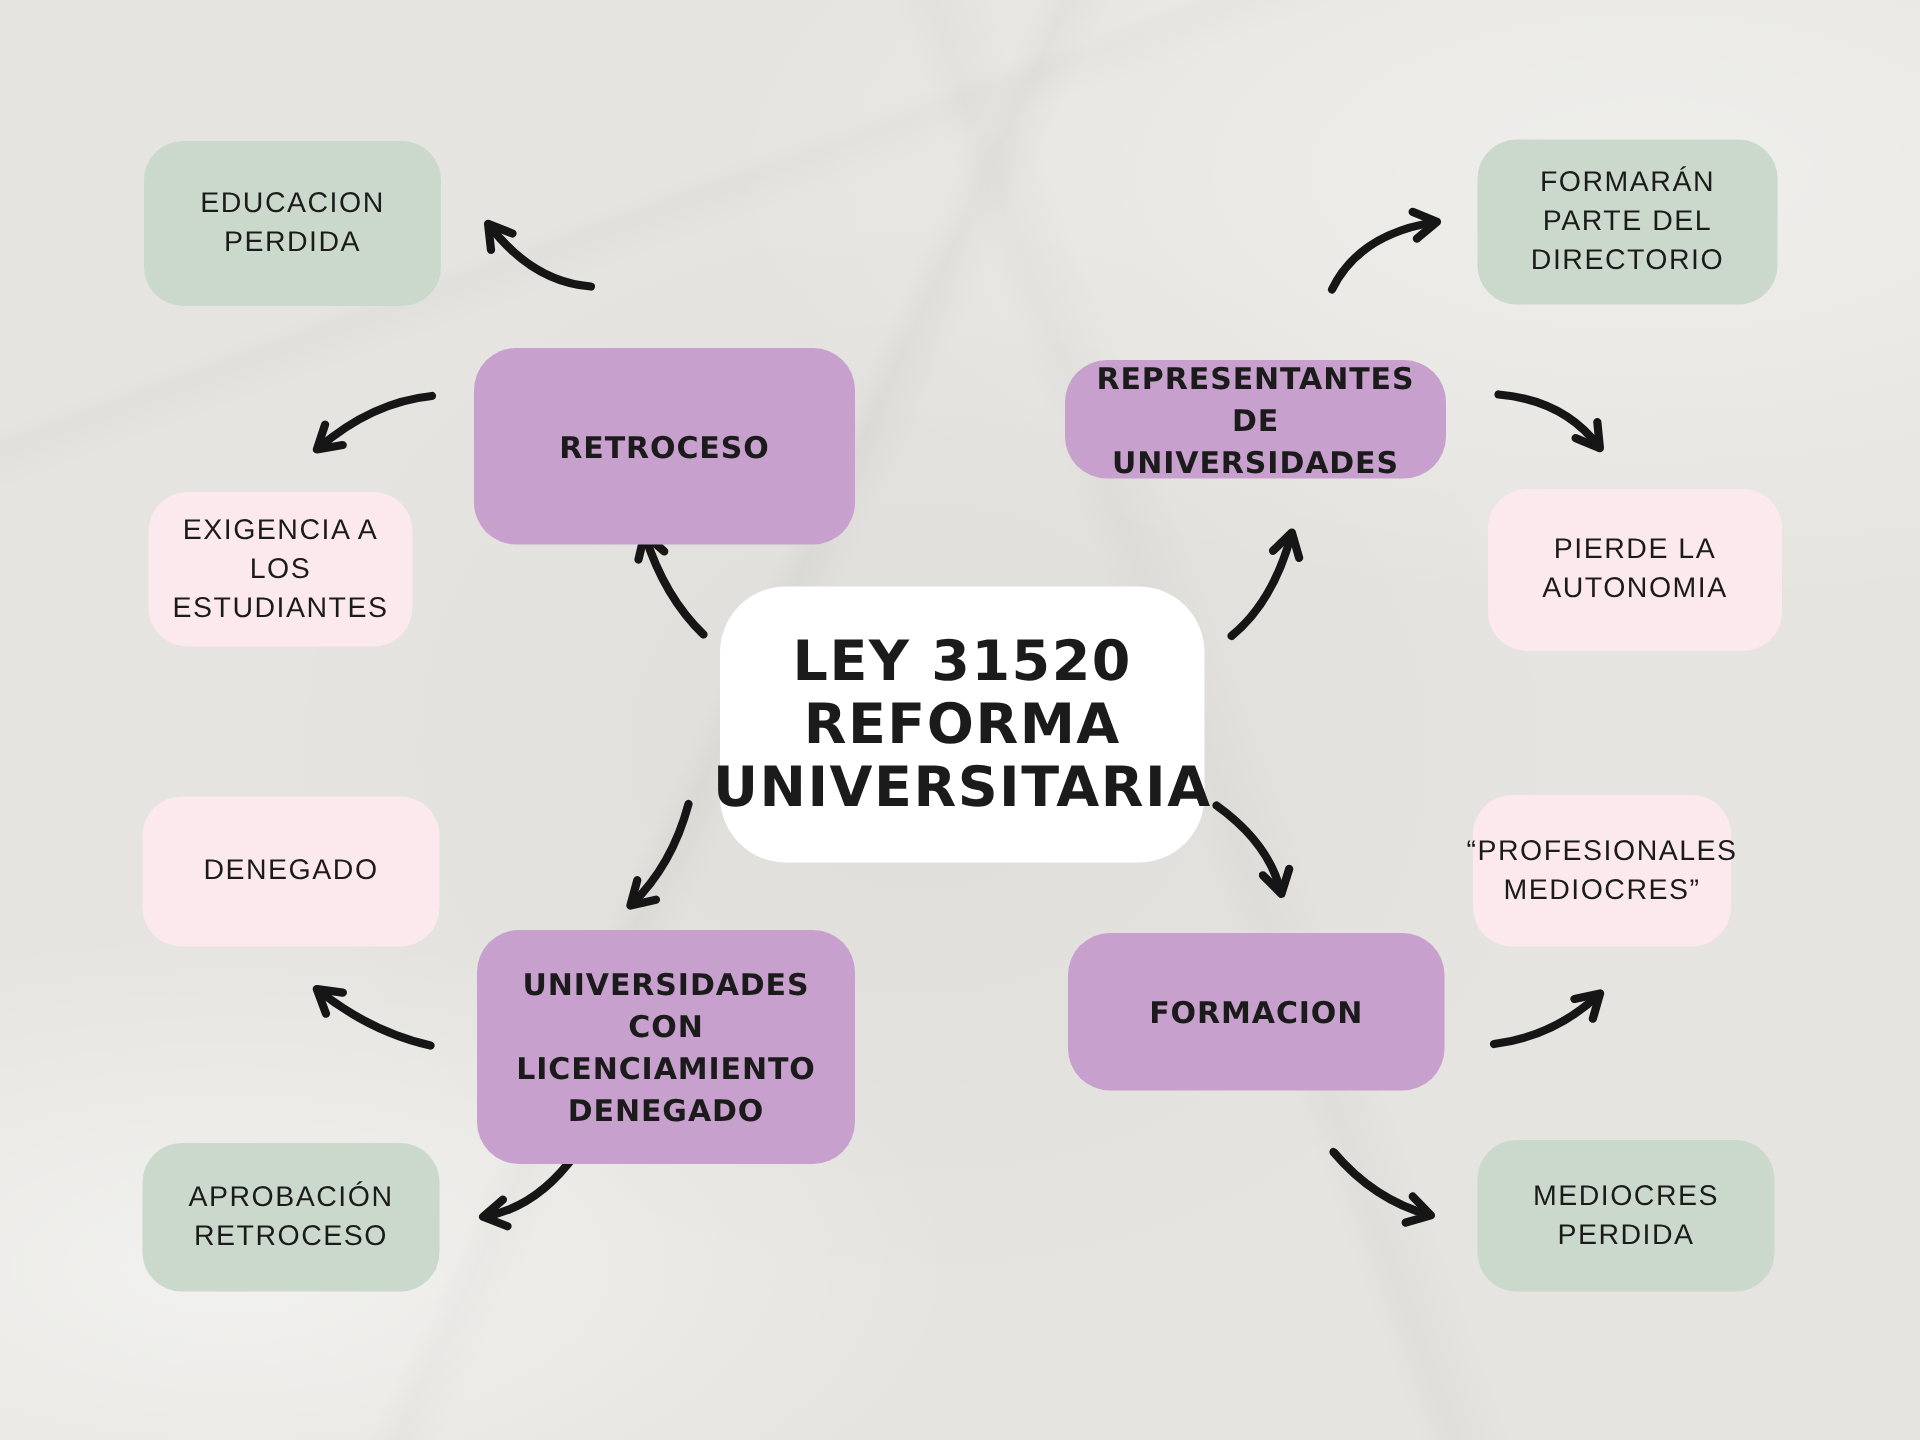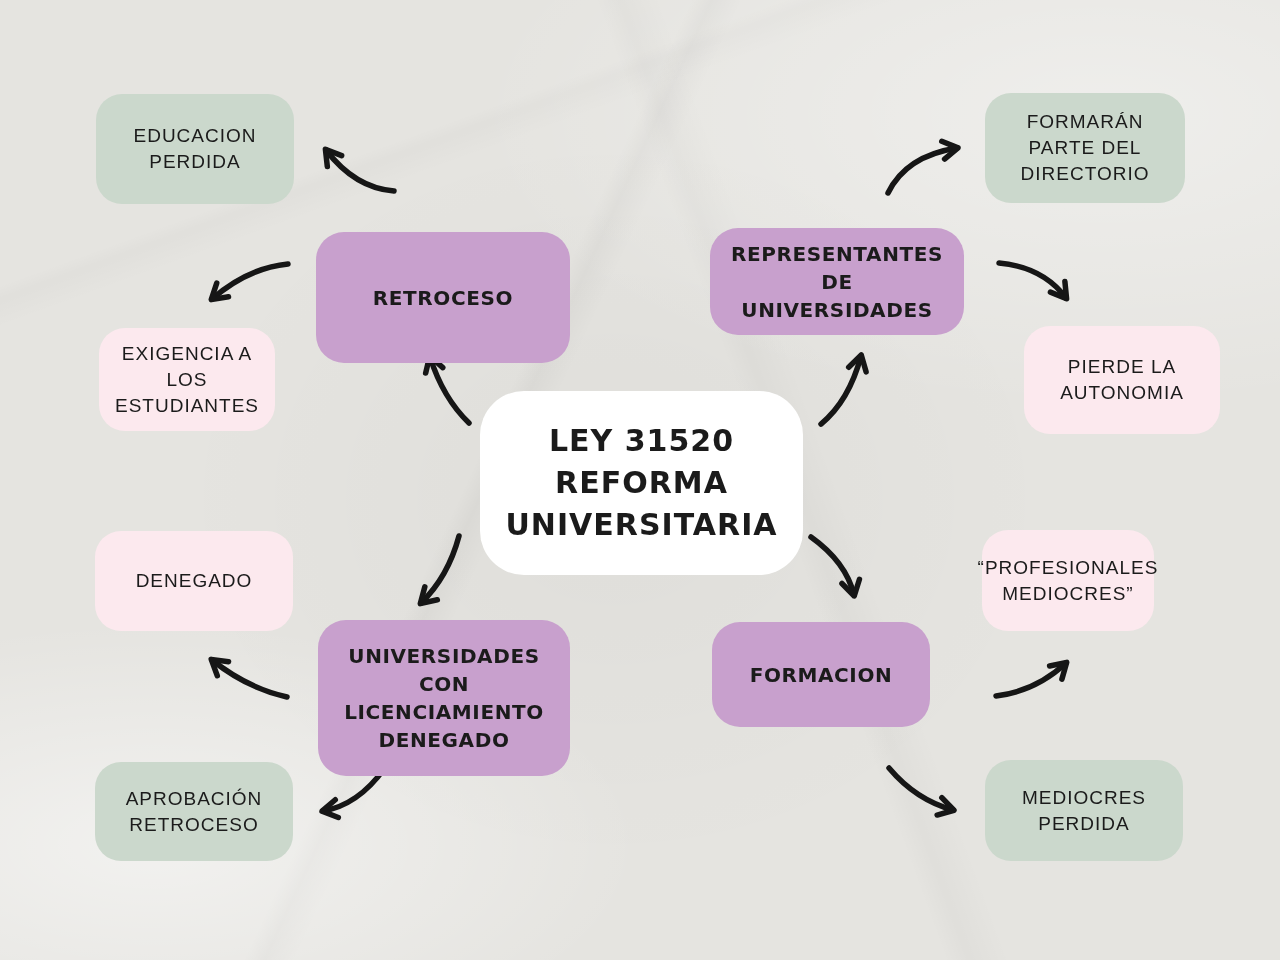--- a/index.html
+++ b/index.html
@@ -27,45 +27,45 @@
 
   .node {
     position: absolute; display: flex; align-items: center; justify-content: center;
     text-align: center; box-sizing: border-box; padding: 8px 12px;
   }
   .node .label { white-space: pre-line; color: var(--text, #1b1b1b); }
 
   .center-node { background: var(--center-fill, #ffffff); border-radius: 44px; }
   .center-node .label {
     font-family: "DejaVu Sans", sans-serif; font-weight: bold;
-    font-size: 30px; line-height: 42px; letter-spacing: 1px;
+    font-size: 37px; line-height: 42px; letter-spacing: 1px;
   }
   .branch-node { background: var(--branch-fill, #c8a0cd); border-radius: 28px; }
   .branch-node .label {
     font-family: "DejaVu Sans", sans-serif; font-weight: bold;
     font-size: 20px; line-height: 28px; letter-spacing: 0.6px;
   }
   .leaf-node { border-radius: 26px; }
   .leaf-node .label {
     font-family: "Liberation Sans", sans-serif; font-weight: 400;
     font-size: 19px; line-height: 26px; letter-spacing: 1px;
   }
   .leaf-green { background: var(--green-fill, #cbd8cc); }
   .leaf-pink  { background: var(--pink-fill, #fce9ee); }
 
   
   #node-center            { left: 480px; top: 391px; width: 323px; height: 184px; }
   #node-retroceso         { left: 316px; top: 232px; width: 254px; height: 131px; }
-  #node-representantes    { left: 710px; top: 228px; width: 254px; height: 107px; }
+  #node-representantes    { left: 710px; top: 240px; width: 254px; height: 79px; }
   #node-licenciamiento    { left: 318px; top: 620px; width: 252px; height: 156px; }
-  #node-formacion         { left: 712px; top: 622px; width: 218px; height: 105px; align-items: center; }
+  #node-formacion         { left: 712px; top: 622px; width: 251px; height: 105px; align-items: center; }
   #leaf-educacion         { left:  96px; top:  94px; width: 198px; height: 110px; }
   #leaf-exigencia         { left:  99px; top: 328px; width: 176px; height: 103px; }
   #leaf-formaran          { left: 985px; top:  93px; width: 200px; height: 110px; }
-  #leaf-pierde            { left: 1024px; top: 326px; width: 196px; height: 108px; }
+  #leaf-pierde            { left: 992px; top: 326px; width: 196px; height: 108px; }
   #leaf-retorno           { left:  95px; top: 531px; width: 198px; height: 100px; }
   #leaf-aprobacion        { left:  95px; top: 762px; width: 198px; height:  99px; }
   #leaf-profesionales     { left: 982px; top: 530px; width: 172px; height: 101px; }
   #leaf-sociedad          { left: 985px; top: 760px; width: 198px; height: 101px; }
 </style>
 </head>
 <body>
 
 <div id="canvas">
 

